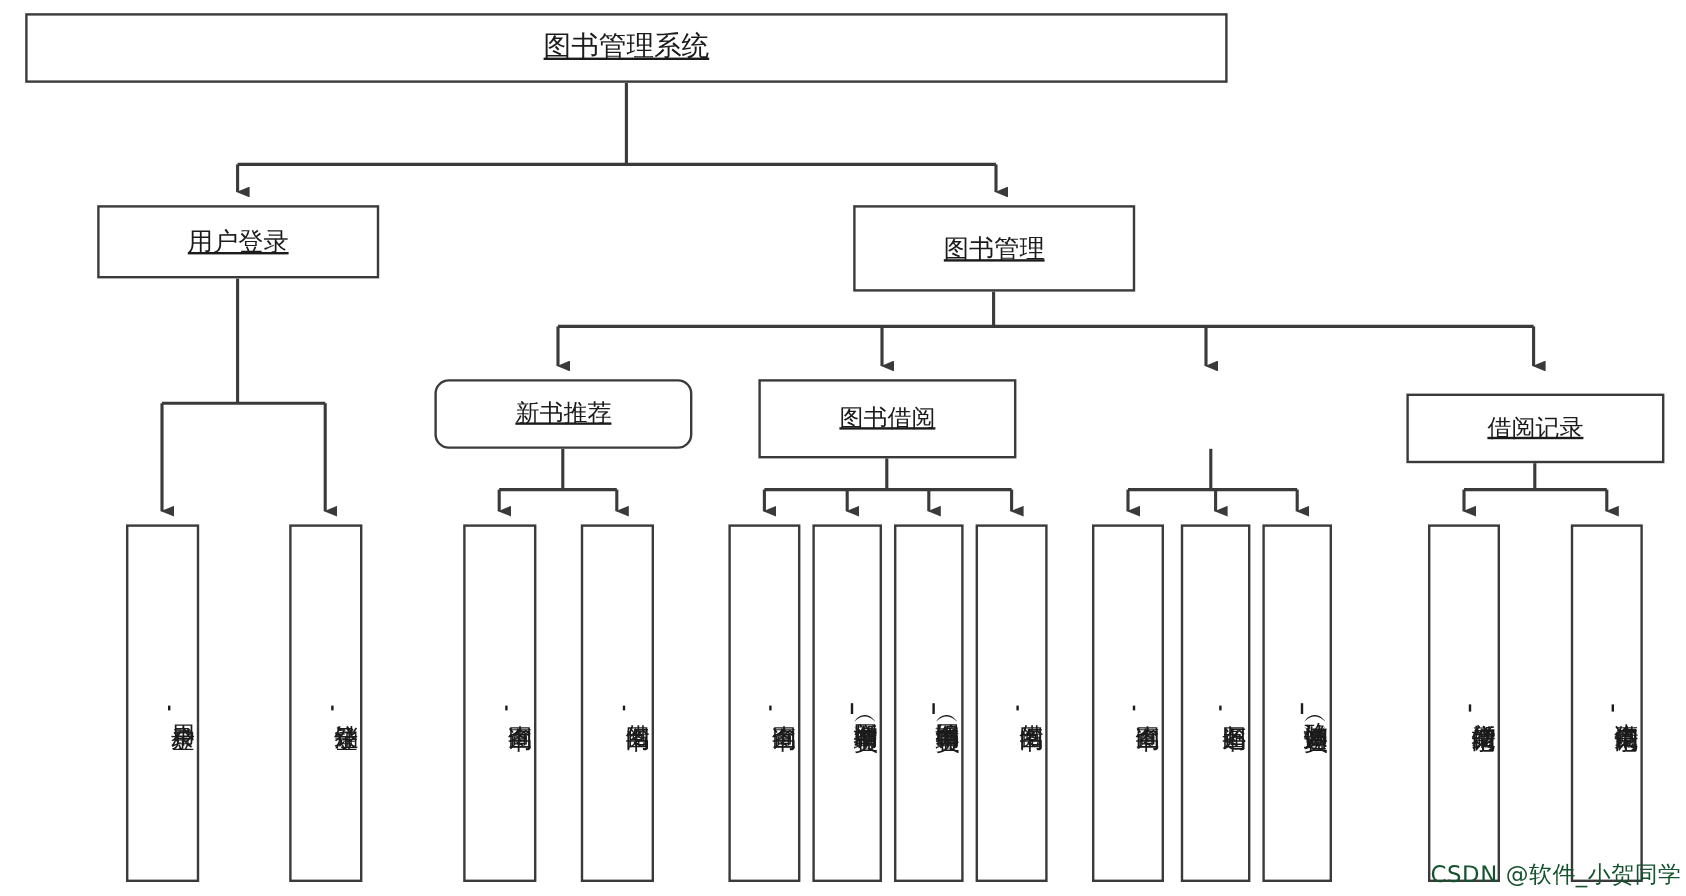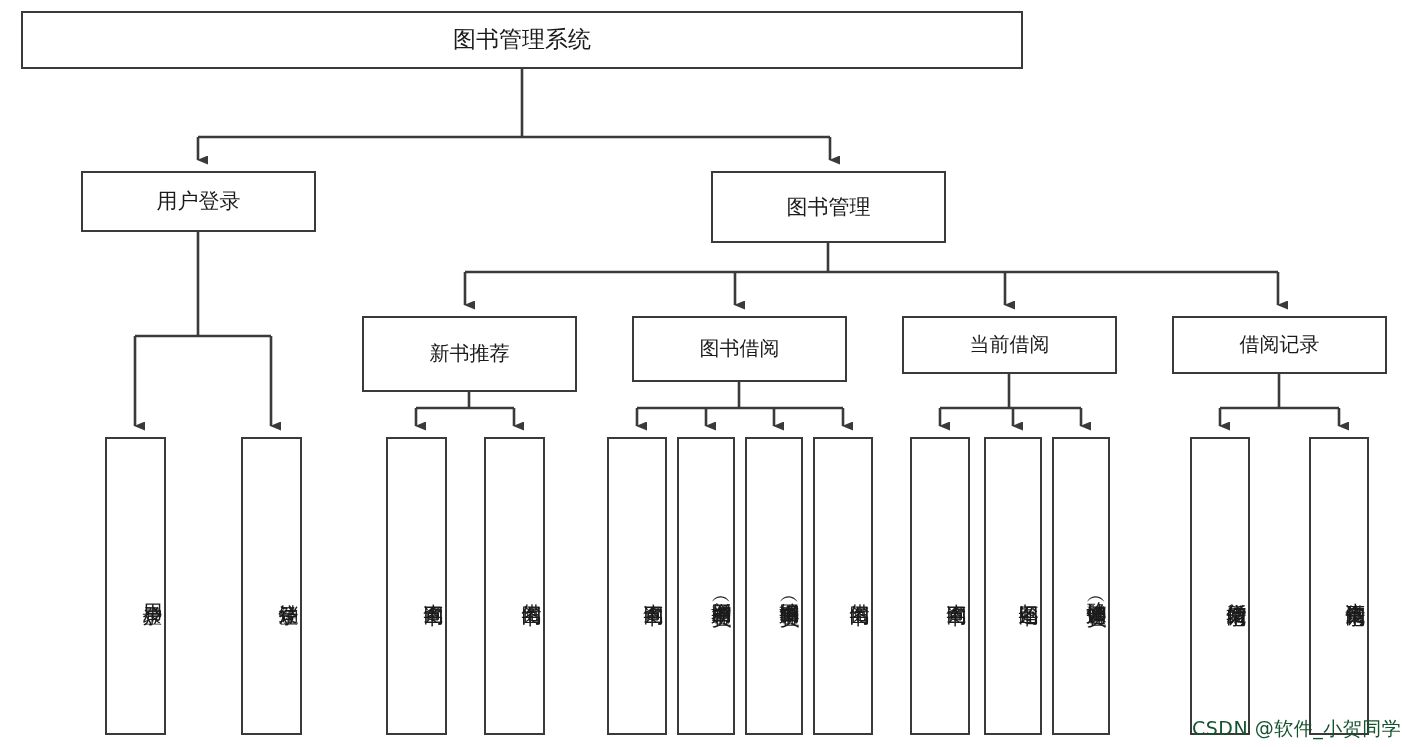--- a/index.html
+++ b/index.html
@@ -52,20 +52,21 @@
     writing-mode: vertical-rl;
     text-orientation: upright;
     letter-spacing: 1px;
     padding-top: 8px;
     align-items: flex-start;
     justify-content: center;
   }
   .node-label {
     display: block;
     white-space: pre-line;
+    text-decoration: underline;
   }
   .watermark {
     position: absolute;
     font-size: 19px;
     color: #14532d;
     white-space: nowrap;
     letter-spacing: 0.5px;
   }
 </style>
 </head>
@@ -127,30 +128,27 @@
     <span class="node-label">图书管理系统</span>
   </div>
 
   <div class="node level2" style="left:81px; top:171px; width:235px; height:61px;">
     <span class="node-label">用户登录</span>
   </div>
   <div class="node level2" style="left:711px; top:171px; width:235px; height:72px;">
     <span class="node-label">图书管理</span>
   </div>
 
-  <div class="node level3" style="left:362px; top:316px; width:215px; height:76px;">
+  <div class="node level3" style="left:362px; top:316px; width:215px; height:58px;border-radius:12px;">
     <span class="node-label">新书推荐</span>
   </div>
   <div class="node level3" style="left:632px; top:316px; width:215px; height:66px;">
     <span class="node-label">图书借阅</span>
   </div>
-  <div class="node level3" style="left:902px; top:316px; width:215px; height:58px;">
-    <span class="node-label">当前借阅</span>
-  </div>
-  <div class="node level3" style="left:1172px; top:316px; width:215px; height:58px;">
+  <div class="node level3" style="left:1172px; top:328px; width:215px; height:58px;">
     <span class="node-label">借阅记录</span>
   </div>
 
   <div class="node leaf" style="left:105px; top:437px; width:61px; height:298px;">
     <span class="node-label">用户登录</span>
   </div>
   <div class="node leaf" style="left:241px; top:437px; width:61px; height:298px;">
     <span class="node-label">注销登录</span>
   </div>
 

